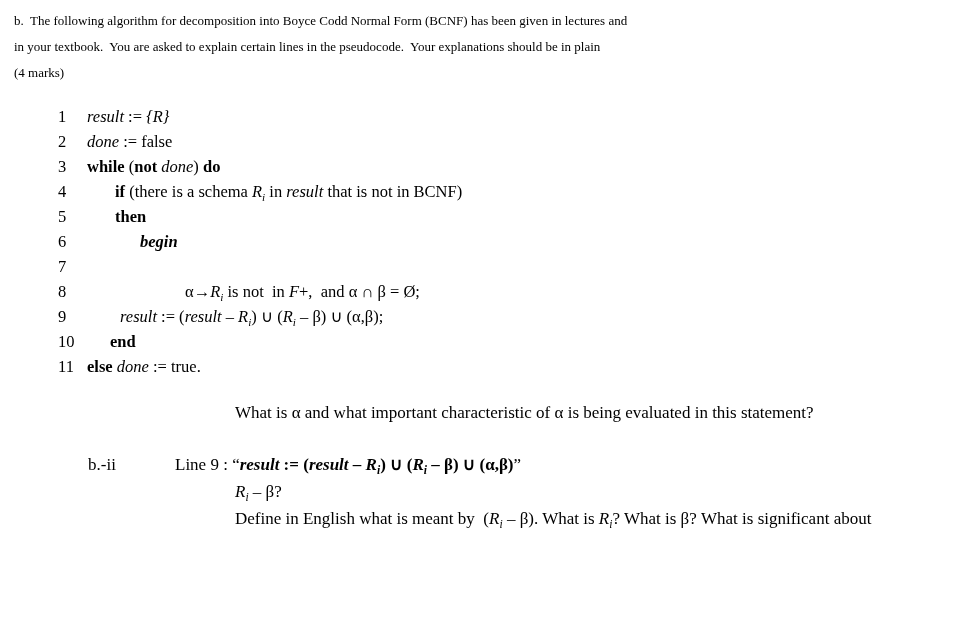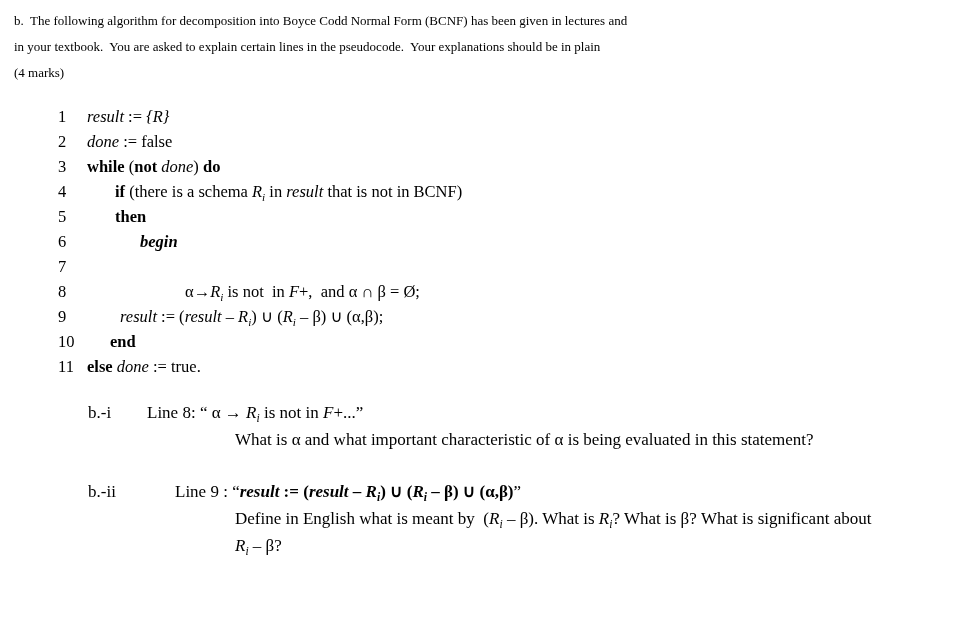--- a/index.html
+++ b/index.html
@@ -52,29 +52,25 @@
       <div class="code-line"><span class="code-num">5</span><span class="code-text" style="margin-left: 28px;"><span class="bd">then</span></span></div>
       <div class="code-line"><span class="code-num">6</span><span class="code-text" style="margin-left: 53px; font-style: italic;"><span class="bd">begin</span></span></div>
       <div class="code-line"><span class="code-num">7</span></div>
       <div class="code-line"><span class="code-num">8</span><span class="code-text" style="margin-left: 98px;"><span>α</span><span class="bd">→</span><span class="it">R</span><sub class="it">i</sub><span> is not  in </span><span class="it">F</span><span>+,  and α ∩ β = Ø;</span></span></div>
       <div class="code-line"><span class="code-num">9</span><span class="code-text" style="margin-left: 33px;"><span class="it">result</span><span> := (</span><span class="it">result</span><span> – </span><span class="it">R</span><sub class="it">i</sub><span>) ∪ (</span><span class="it">R</span><sub class="it">i</sub><span> – β) ∪ (α,β);</span></span></div>
       <div class="code-line"><span class="code-num">10</span><span class="code-text" style="margin-left: 23px;"><span class="bd">end</span></span></div>
       <div class="code-line"><span class="code-num">11</span><span class="code-text" style="margin-left: 0px; text-align: center;"><span class="bd">else </span><span class="it">done</span><span> := true.</span></span></div>
     </div>
 
   <div class="question q1">
-    <div class="q-heading">
-      <span class="q-label">b.-i</span>
-      <span><span>Line 8: “ α </span><span class="bd">→</span><span> </span><span class="it">R</span><sub class="it">i</sub><span> is not in </span><span class="it">F</span><span>+...”</span></span>
-    </div>
     <div class="q-body"><span>What is α and what important characteristic of α is being evaluated in this statement?</span></div>
   </div>
 
   <div class="question q2">
     <div class="q-heading">
       <span class="q-label">b.-ii</span>
       <span><span>Line 9 : “</span><span class="it bd">result</span><span class="bd"> := (</span><span class="it bd">result</span><span class="bd"> – </span><span class="it bd">R</span><sub class="it bd">i</sub><span class="bd">) ∪ (</span><span class="it bd">R</span><sub class="it bd">i</sub><span class="bd"> – β) ∪ (α,β)</span><span>”</span></span>
     </div>
+    <div class="q-body"><span class="it">R</span><sub class="it">i</sub><span> – β?</span></div>
     <div class="q-body"><span>Define in English what is meant by  (</span><span class="it">R</span><sub class="it">i</sub><span> – β). What is </span><span class="it">R</span><sub class="it">i</sub><span>? What is β? What is significant about</span></div>
-    <div class="q-body"><span class="it">R</span><sub class="it">i</sub><span> – β?</span></div>
   </div>
 
 </div>
 
 </body></html>

